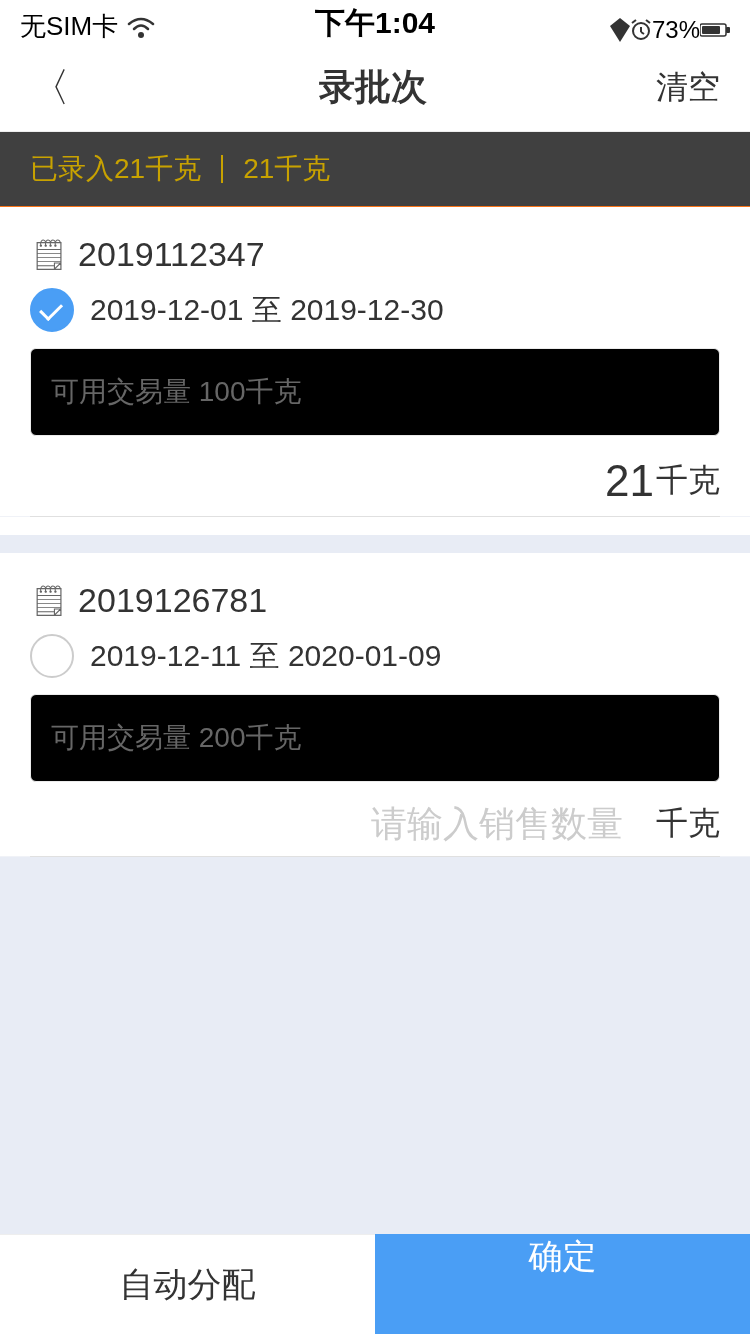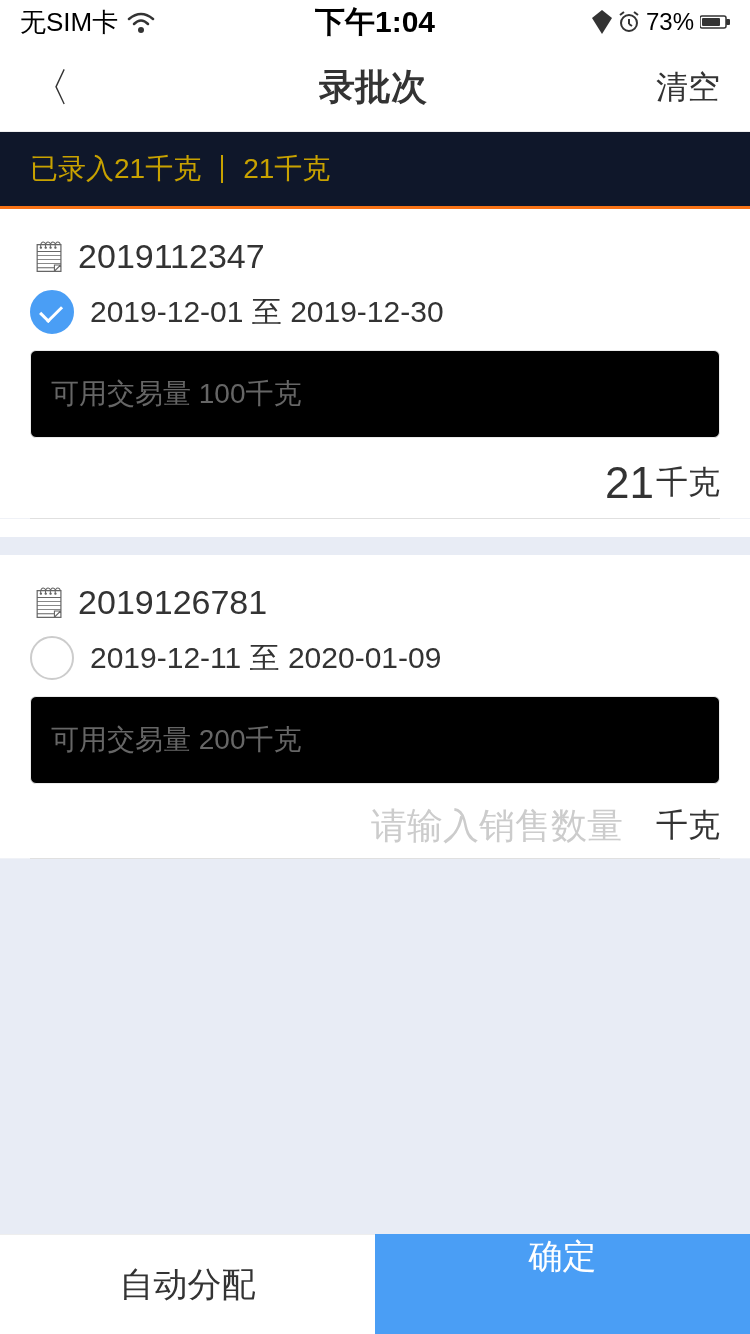--- a/index.html
+++ b/index.html
@@ -32,21 +32,20 @@
     .status-time {
       font-size: 30px;
       font-weight: 600;
       position: absolute;
       left: 50%;
       transform: translateX(-50%);
     }
     .status-right {
       display: flex;
       align-items: center;
-      gap: 6px;
       font-size: 24px;
     }
 
     
     .nav-bar {
       width: 750px;
       height: 88px;
       background: #fff;
       display: flex;
       align-items: center;
@@ -66,26 +65,26 @@
       color: #333;
     }
     .nav-action {
       font-size: 32px;
       color: #333;
       cursor: pointer;
     }
 
     
     .info-banner {
-      background: #0f172a;
+      background: #404040;
       padding: 18px 30px;
       display: flex;
       align-items: center;
       gap: 0;
-      border-bottom: 3px solid #f97316;
+      border-bottom: 1px solid #f97316;
     }
     .info-label {
       font-size: 28px;
       color: #c8a200;
     }
     .info-divider {
       width: 2px;
       height: 28px;
       background: #c8a200;
       margin: 0 20px;
@@ -243,21 +242,21 @@
       justify-content: center;
       font-size: 34px;
       color: #fff;
       background: #4a9ef5;
       cursor: pointer;
     }
   </style>
 </head>
 <body>
 
-<div class="status-bar" style="position:relative;">
+<div class="status-bar" style="position:relative;align-items:flex-end;">
   <div class="status-left">
     <span>无SIM卡</span>
     <svg width="30" height="22" viewBox="0 0 30 22">
       <path d="M15 18 Q15 18 15 18" stroke="#333" stroke-width="3" fill="none"></path>
       <circle cx="15" cy="19" r="3" fill="#333"></circle>
       <path d="M8 13 Q15 6 22 13" stroke="#333" stroke-width="2.5" fill="none" stroke-linecap="round"></path>
       <path d="M3 8 Q15 -2 27 8" stroke="#333" stroke-width="2.5" fill="none" stroke-linecap="round"></path>
     </svg>
   </div>
   <div class="status-time">下午1:04</div>

